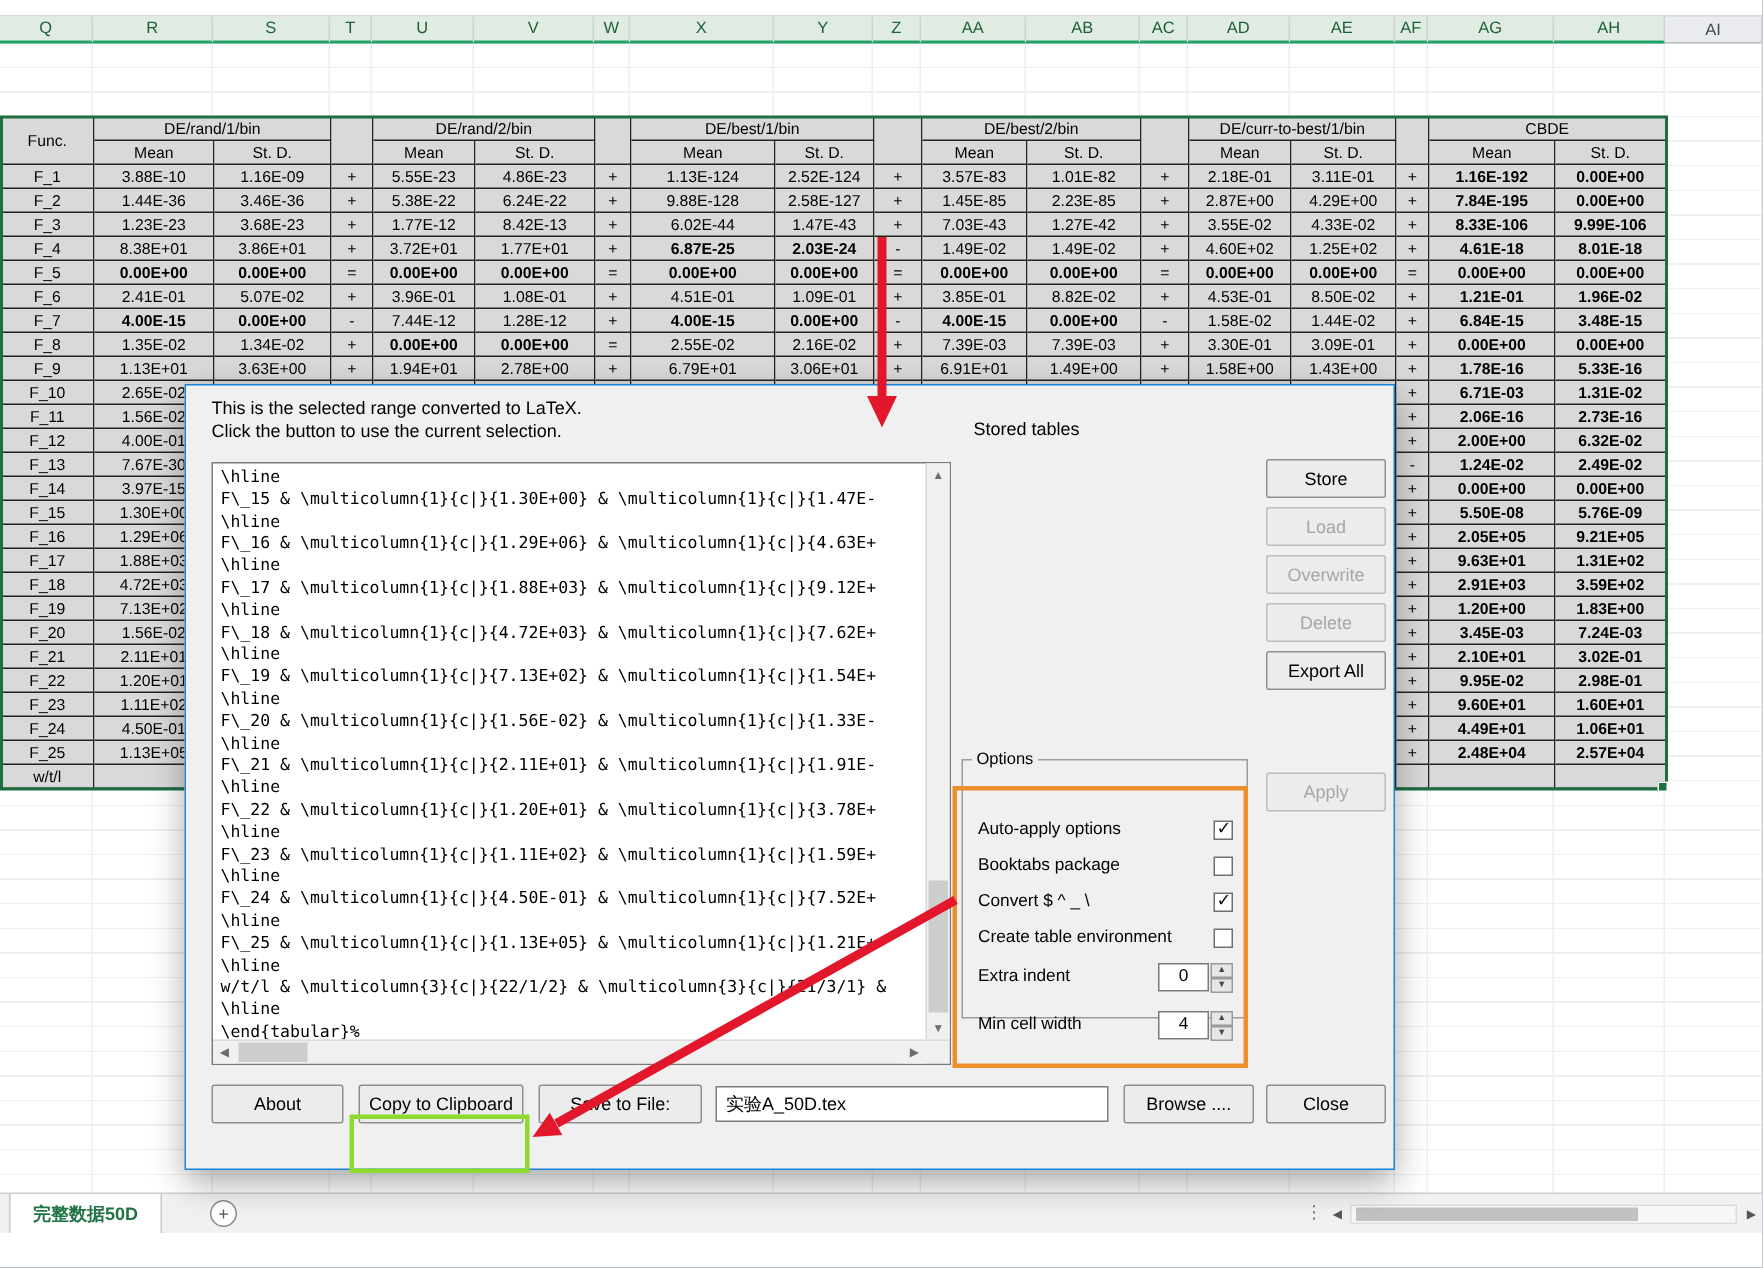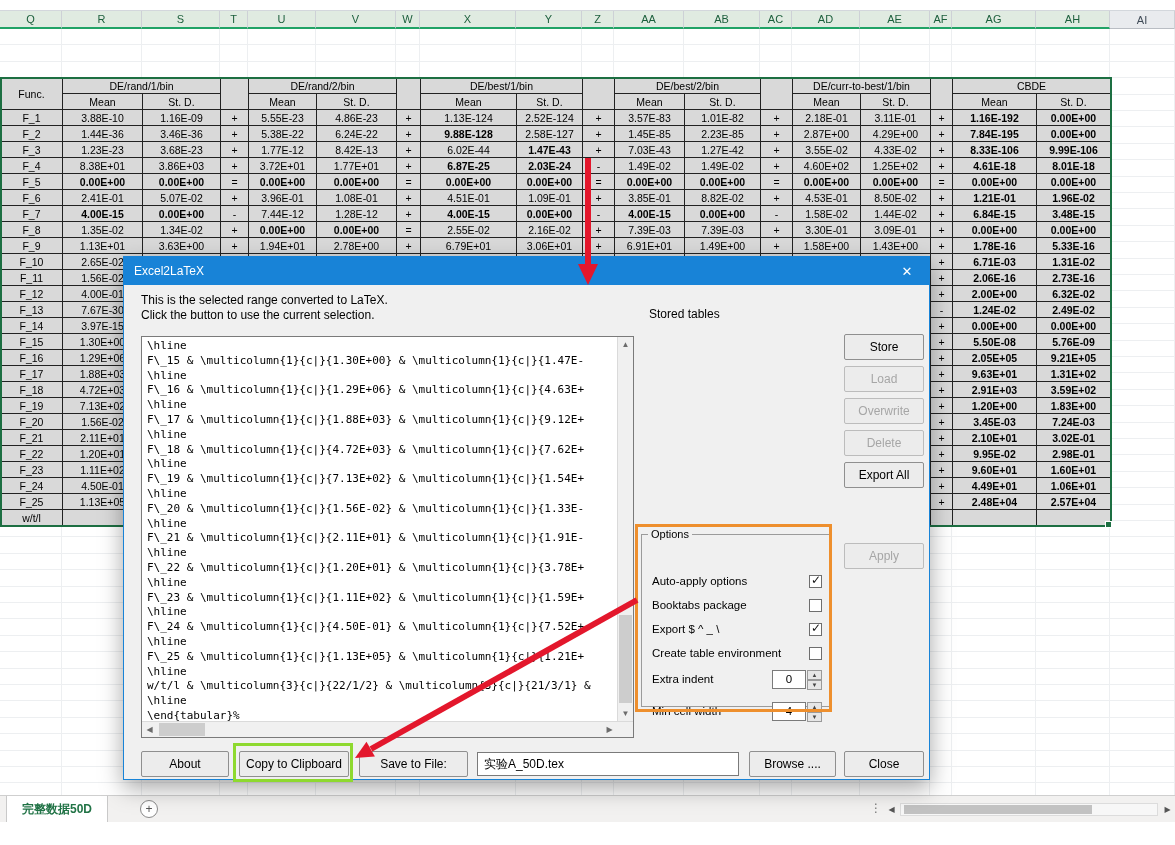--- a/index.html
+++ b/index.html
@@ -161,52 +161,52 @@
       <div class="tcell" style="left: 930px; top: 32px; width: 22px; height: 16px;">+</div>
       <div class="tcell b" style="left: 952px; top: 32px; width: 84px; height: 16px;">1.16E-192</div>
       <div class="tcell b" style="left: 1036px; top: 32px; width: 74px; height: 16px;">0.00E+00</div>
       <div class="tcell" style="left: 0px; top: 48px; width: 62px; height: 16px;">F_2</div>
       <div class="tcell" style="left: 62px; top: 48px; width: 80px; height: 16px;">1.44E-36</div>
       <div class="tcell" style="left: 142px; top: 48px; width: 78px; height: 16px;">3.46E-36</div>
       <div class="tcell" style="left: 220px; top: 48px; width: 28px; height: 16px;">+</div>
       <div class="tcell" style="left: 248px; top: 48px; width: 68px; height: 16px;">5.38E-22</div>
       <div class="tcell" style="left: 316px; top: 48px; width: 80px; height: 16px;">6.24E-22</div>
       <div class="tcell" style="left: 396px; top: 48px; width: 24px; height: 16px;">+</div>
-      <div class="tcell" style="left: 420px; top: 48px; width: 96px; height: 16px; font-weight: bold;">9.88E-128</div>
+      <div class="tcell" style="left: 420px; top: 48px; width: 96px; height: 16px;">9.88E-128</div>
       <div class="tcell" style="left: 516px; top: 48px; width: 66px; height: 16px;">2.58E-127</div>
       <div class="tcell" style="left: 582px; top: 48px; width: 32px; height: 16px;">+</div>
       <div class="tcell" style="left: 614px; top: 48px; width: 70px; height: 16px;">1.45E-85</div>
       <div class="tcell" style="left: 684px; top: 48px; width: 76px; height: 16px;">2.23E-85</div>
       <div class="tcell" style="left: 760px; top: 48px; width: 32px; height: 16px;">+</div>
       <div class="tcell" style="left: 792px; top: 48px; width: 68px; height: 16px;">2.87E+00</div>
       <div class="tcell" style="left: 860px; top: 48px; width: 70px; height: 16px;">4.29E+00</div>
       <div class="tcell" style="left: 930px; top: 48px; width: 22px; height: 16px;">+</div>
       <div class="tcell b" style="left: 952px; top: 48px; width: 84px; height: 16px;">7.84E-195</div>
       <div class="tcell b" style="left: 1036px; top: 48px; width: 74px; height: 16px;">0.00E+00</div>
       <div class="tcell" style="left: 0px; top: 64px; width: 62px; height: 16px;">F_3</div>
       <div class="tcell" style="left: 62px; top: 64px; width: 80px; height: 16px;">1.23E-23</div>
       <div class="tcell" style="left: 142px; top: 64px; width: 78px; height: 16px;">3.68E-23</div>
       <div class="tcell" style="left: 220px; top: 64px; width: 28px; height: 16px;">+</div>
       <div class="tcell" style="left: 248px; top: 64px; width: 68px; height: 16px;">1.77E-12</div>
       <div class="tcell" style="left: 316px; top: 64px; width: 80px; height: 16px;">8.42E-13</div>
       <div class="tcell" style="left: 396px; top: 64px; width: 24px; height: 16px;">+</div>
       <div class="tcell" style="left: 420px; top: 64px; width: 96px; height: 16px;">6.02E-44</div>
-      <div class="tcell" style="left: 516px; top: 64px; width: 66px; height: 16px; font-weight: bold;">1.47E-43</div>
+      <div class="tcell" style="left: 516px; top: 64px; width: 66px; height: 16px;">1.47E-43</div>
       <div class="tcell" style="left: 582px; top: 64px; width: 32px; height: 16px;">+</div>
       <div class="tcell" style="left: 614px; top: 64px; width: 70px; height: 16px;">7.03E-43</div>
       <div class="tcell" style="left: 684px; top: 64px; width: 76px; height: 16px;">1.27E-42</div>
       <div class="tcell" style="left: 760px; top: 64px; width: 32px; height: 16px;">+</div>
       <div class="tcell" style="left: 792px; top: 64px; width: 68px; height: 16px;">3.55E-02</div>
       <div class="tcell" style="left: 860px; top: 64px; width: 70px; height: 16px;">4.33E-02</div>
       <div class="tcell" style="left: 930px; top: 64px; width: 22px; height: 16px;">+</div>
       <div class="tcell b" style="left: 952px; top: 64px; width: 84px; height: 16px;">8.33E-106</div>
       <div class="tcell b" style="left: 1036px; top: 64px; width: 74px; height: 16px;">9.99E-106</div>
       <div class="tcell" style="left: 0px; top: 80px; width: 62px; height: 16px;">F_4</div>
       <div class="tcell" style="left: 62px; top: 80px; width: 80px; height: 16px;">8.38E+01</div>
-      <div class="tcell" style="left: 142px; top: 80px; width: 78px; height: 16px;">3.86E+03</div>
+      <div class="tcell" style="left: 142px; top: 80px; width: 78px; height: 16px;">3.86E+01</div>
       <div class="tcell" style="left: 220px; top: 80px; width: 28px; height: 16px;">+</div>
       <div class="tcell" style="left: 248px; top: 80px; width: 68px; height: 16px;">3.72E+01</div>
       <div class="tcell" style="left: 316px; top: 80px; width: 80px; height: 16px;">1.77E+01</div>
       <div class="tcell" style="left: 396px; top: 80px; width: 24px; height: 16px;">+</div>
       <div class="tcell b" style="left: 420px; top: 80px; width: 96px; height: 16px;">6.87E-25</div>
       <div class="tcell b" style="left: 516px; top: 80px; width: 66px; height: 16px;">2.03E-24</div>
       <div class="tcell" style="left: 582px; top: 80px; width: 32px; height: 16px;">-</div>
       <div class="tcell" style="left: 614px; top: 80px; width: 70px; height: 16px;">1.49E-02</div>
       <div class="tcell" style="left: 684px; top: 80px; width: 76px; height: 16px;">1.49E-02</div>
       <div class="tcell" style="left: 760px; top: 80px; width: 32px; height: 16px;">+</div>
@@ -609,24 +609,20 @@
       <div class="tcell" style="left: 792px; top: 432px; width: 68px; height: 16px;"></div>
       <div class="tcell" style="left: 860px; top: 432px; width: 70px; height: 16px;"></div>
       <div class="tcell" style="left: 930px; top: 432px; width: 22px; height: 16px;"></div>
       <div class="tcell" style="left: 952px; top: 432px; width: 84px; height: 16px;"></div>
       <div class="tcell" style="left: 1036px; top: 432px; width: 74px; height: 16px;"></div>
     </div>
   <div class="sel-border"></div>
   <div class="fill-handle"></div>
 
   <div class="dialog">
-    <div class="dlg-title">
-      <span>Excel2LaTeX</span>
-      <span class="dlg-close">✕</span>
-    </div>
     <div class="dlg-body">
       <div class="info">
         <div>This is the selected range converted to LaTeX.</div>
         <div>Click the button to use the current selection.</div>
       </div>
 
       <div class="stored-label">Stored tables</div>
 
       <button class="btn side-btn" style="top:49px">Store</button>
       <button class="btn side-btn dis" style="top:81px">Load</button>
@@ -677,21 +673,21 @@
         <legend>Options</legend>
         <div class="opt-row" style="top:32px">
           <span>Auto-apply options</span>
           <span class="cb checked"></span>
         </div>
         <div class="opt-row" style="top:56px">
           <span>Booktabs package</span>
           <span class="cb"></span>
         </div>
         <div class="opt-row" style="top:80px">
-          <span>Export $ ^ _ \</span>
+          <span>Convert $ ^ _ \</span>
           <span class="cb checked"></span>
         </div>
         <div class="opt-row" style="top:104px">
           <span>Create table environment</span>
           <span class="cb"></span>
         </div>
         <div class="opt-row" style="top:130px">
           <span>Extra indent</span>
           <span class="spin">
             <input value="0" style="">

